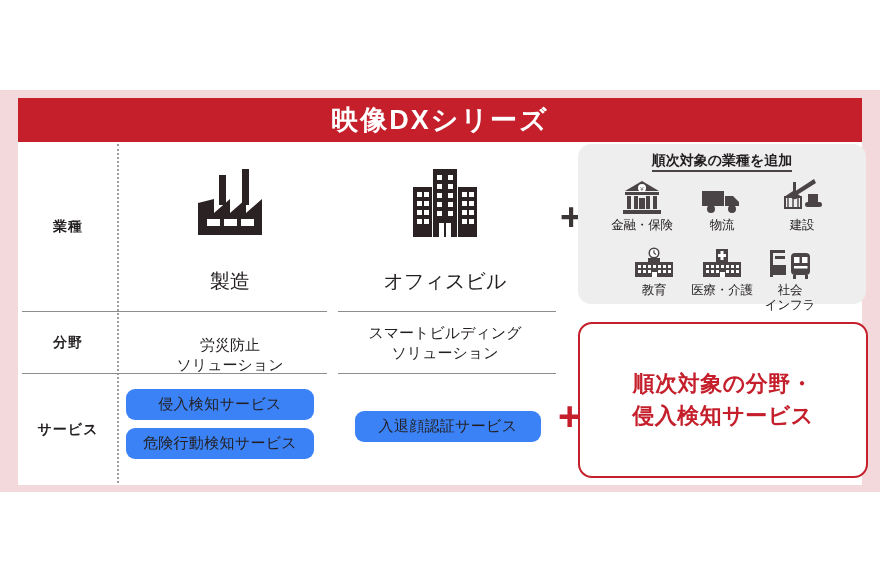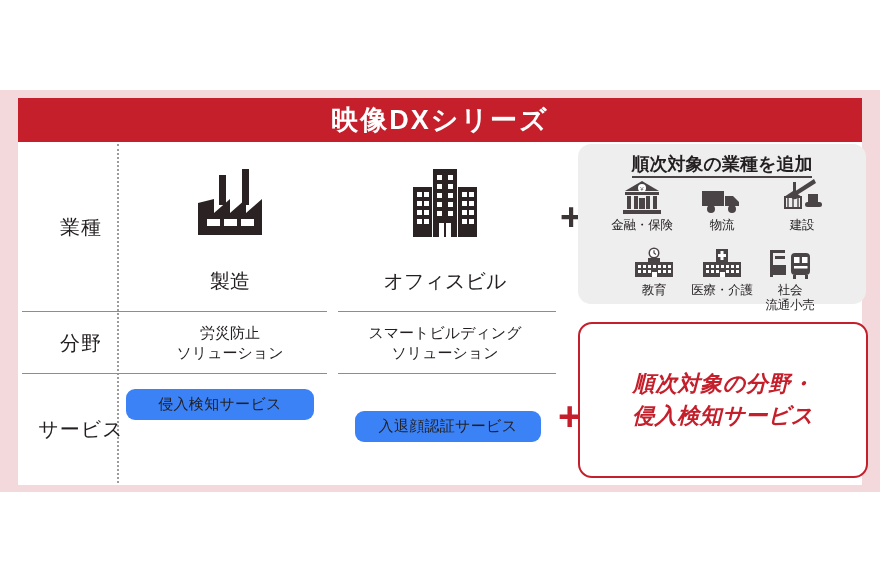--- a/index.html
+++ b/index.html
@@ -27,21 +27,21 @@
   }
   .titlebar .t{
     color:#ffffff;font-size:27px;font-weight:bold;letter-spacing:2px;
     line-height:1;
   }
 
   
   .rowlabel{
     position:absolute;left:18px;width:100px;
     display:flex;align-items:center;justify-content:center;
-    font-size:20px;font-weight:normal;color:#231f20;letter-spacing:1px;padding-left:13px;
+    font-size:14px;font-weight:bold;color:#231f20;letter-spacing:1px;
   }
   #lbl-gyoshu{top:142px;height:170px;}
   #lbl-bunya{top:312px;height:62px;}
   #lbl-service{top:374px;height:111px;}
 
   
   .vdot{
     position:absolute;left:117px;top:144px;width:0;height:339px;
     border-left:2px dotted #9c9c9c;
   }
@@ -58,21 +58,21 @@
     display:flex;flex-direction:column;align-items:center;justify-content:center;gap:12px;}
   #ind-manu{left:125px;}
   #ind-office{left:340px;}
   .ind-cell .icon{height:82px;display:flex;align-items:flex-end;}
   .ind-cell .cap{margin-top:13px;font-size:20px;color:#231f20;}
 
   
   .field-cell{position:absolute;top:313px;height:60px;width:210px;
     display:flex;align-items:center;justify-content:center;text-align:center;
     font-size:15px;line-height:1.33;color:#231f20;}
-  #field-manu{left:125px;}
+  #field-manu{left:125px;margin-top:12px;}
   #field-office{left:340px;}
 
   
   .chip{
     position:absolute;background:#3b82f6;border-radius:9px;
     display:flex;align-items:center;justify-content:center;
     font-size:15px;color:#231f20;letter-spacing:0.3px;
   }
   #chip-1{left:126px;top:389px;width:188px;height:31px;}
   #chip-2{left:126px;top:428px;width:188px;height:31px;}
@@ -83,38 +83,38 @@
   #plus-ind{left:560px;top:198px;font-size:38px;color:#3b3536;}
   #plus-svc{left:558px;top:396px;font-size:40px;color:#c41f2b;}
 
   
   .ind-panel{
     position:absolute;left:578px;top:144px;width:288px;height:160px;
     background:#eeeeee;border-radius:13px;
   }
   .ind-panel .phead{
     position:absolute;left:0;top:8px;width:288px;text-align:center;
-    font-size:18px;font-weight:bold;color:#231f20;
+    font-size:14px;font-weight:bold;color:#231f20;
   }
   .ind-panel .phead span{border-bottom:2px solid #4a4446;padding-bottom:2px;}
   .grid-row{position:absolute;display:flex;justify-content:center;width:288px;}
   #grid-r1{top:34px;align-items:flex-end;}
   #grid-r2{top:99px;}
   .g-item{display:flex;flex-direction:column;align-items:center;width:68px;}
   #grid-r1 .g-item{width:80px;}
   .g-item .gi{height:38px;display:flex;align-items:flex-end;justify-content:center;}
   .g-item .gc{margin-top:2px;font-size:12.5px;color:#231f20;text-align:center;
     line-height:1.18;letter-spacing:-0.2px;white-space:nowrap;}
   .g-item .gc.two{white-space:normal;}
 
   
   .callout{
     position:absolute;left:578px;top:322px;width:286px;height:152px;
     border:2.5px solid #c41f2b;border-radius:14px;background:#ffffff;
-    display:flex;align-items:center;justify-content:center;text-align:center;font-style:italic;
+    display:flex;align-items:center;justify-content:center;text-align:center;
   }
   .callout .ct{
     color:#c41f2b;font-size:22px;font-weight:bold;line-height:1.45;
     letter-spacing:0.5px;
   }
   svg{display:block;}
 </style>
 </head>
 <body>
 
@@ -199,20 +199,21 @@
     </div>
   </div>
   <div class="field-cell" id="field-office">
     <div>
       <div>スマートビルディング</div>
       <div>ソリューション</div>
     </div>
   </div>
 
   <div class="chip" id="chip-1">侵入検知サービス</div>
+  <div class="chip" id="chip-2">危険行動検知サービス</div>
   <div class="chip" id="chip-3">入退顔認証サービス</div>
 
   <div class="plus" id="plus-ind">+</div>
 
   <div class="ind-panel">
     <div class="phead">
       <span>順次対象の業種を追加</span>
     </div>
 
     <div class="grid-row" id="grid-r1">
@@ -330,21 +331,21 @@
             <rect x="24" y="6" width="19" height="22" rx="4" fill="#4a4446"></rect>
             <rect x="27" y="10" width="5.5" height="6" fill="#ffffff"></rect>
             <rect x="35" y="10" width="5.5" height="6" fill="#ffffff"></rect>
             <rect x="27" y="19" width="13.5" height="2.5" fill="#ffffff"></rect>
             <rect x="26" y="28" width="3" height="4" fill="#4a4446"></rect>
             <rect x="38" y="28" width="3" height="4" fill="#4a4446"></rect>
           </svg>
         </div>
         <div class="gc two">
           <span>社会</span><br>
-          <span>流通小売</span>
+          <span>インフラ</span>
         </div>
       </div>
 
     </div>
   </div>
 
   <div class="plus" id="plus-svc">+</div>
 
   <div class="callout">
     <div class="ct">

